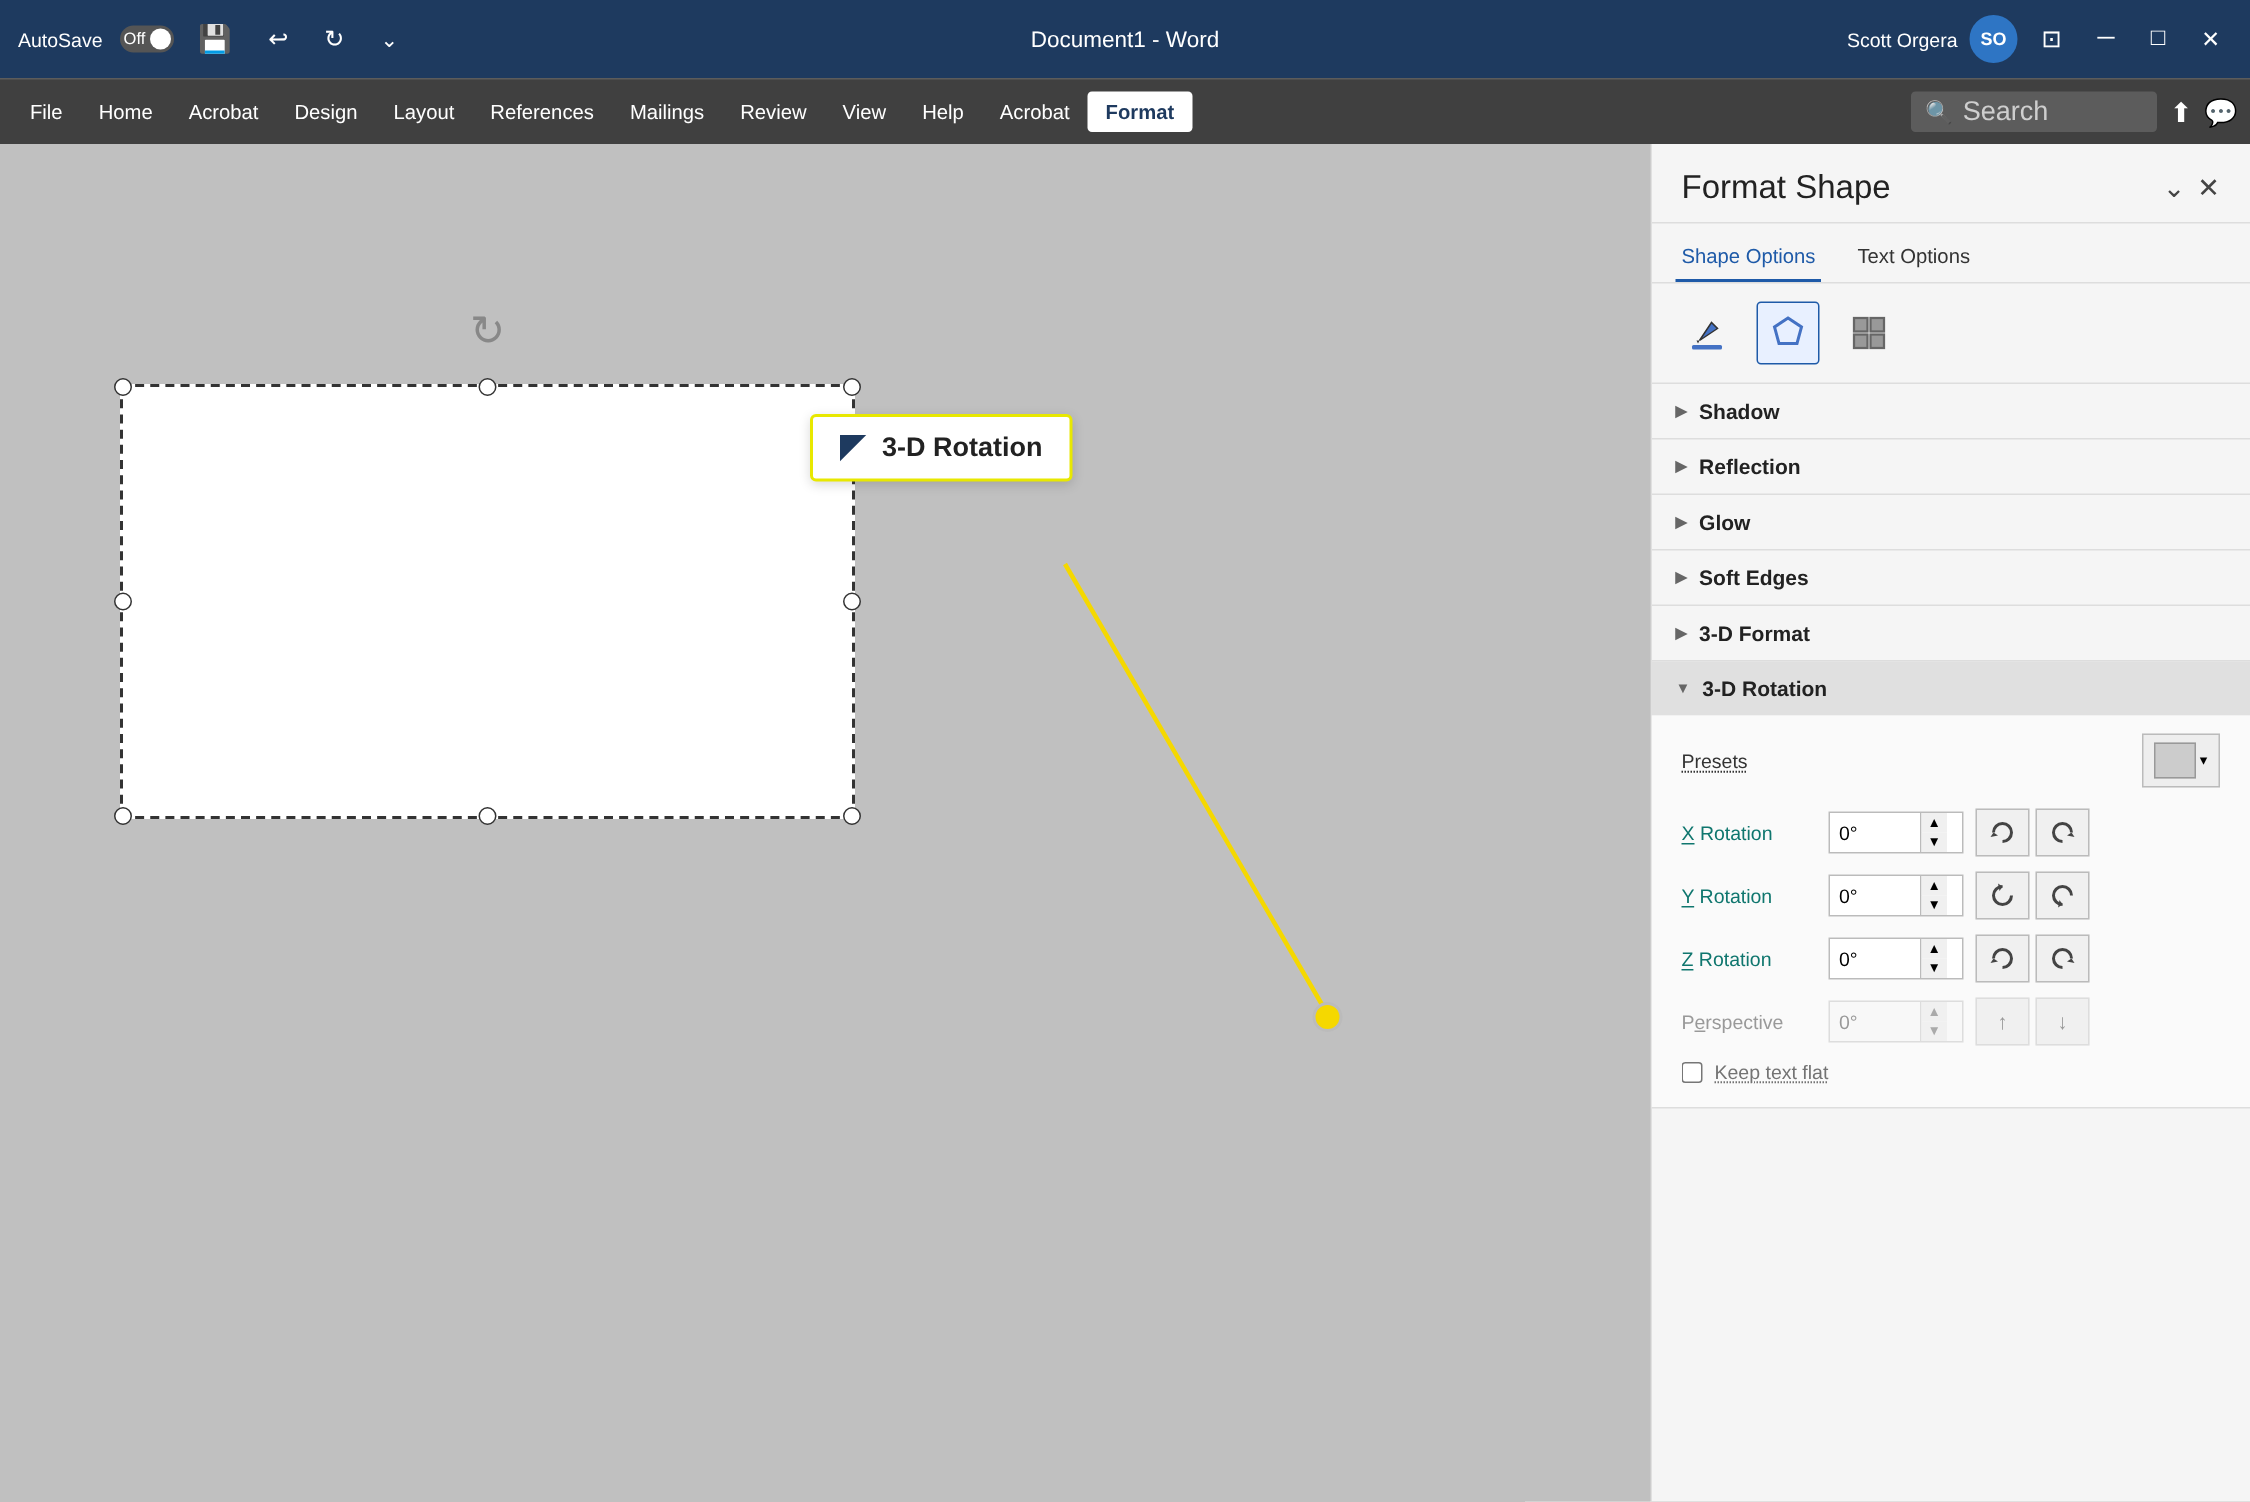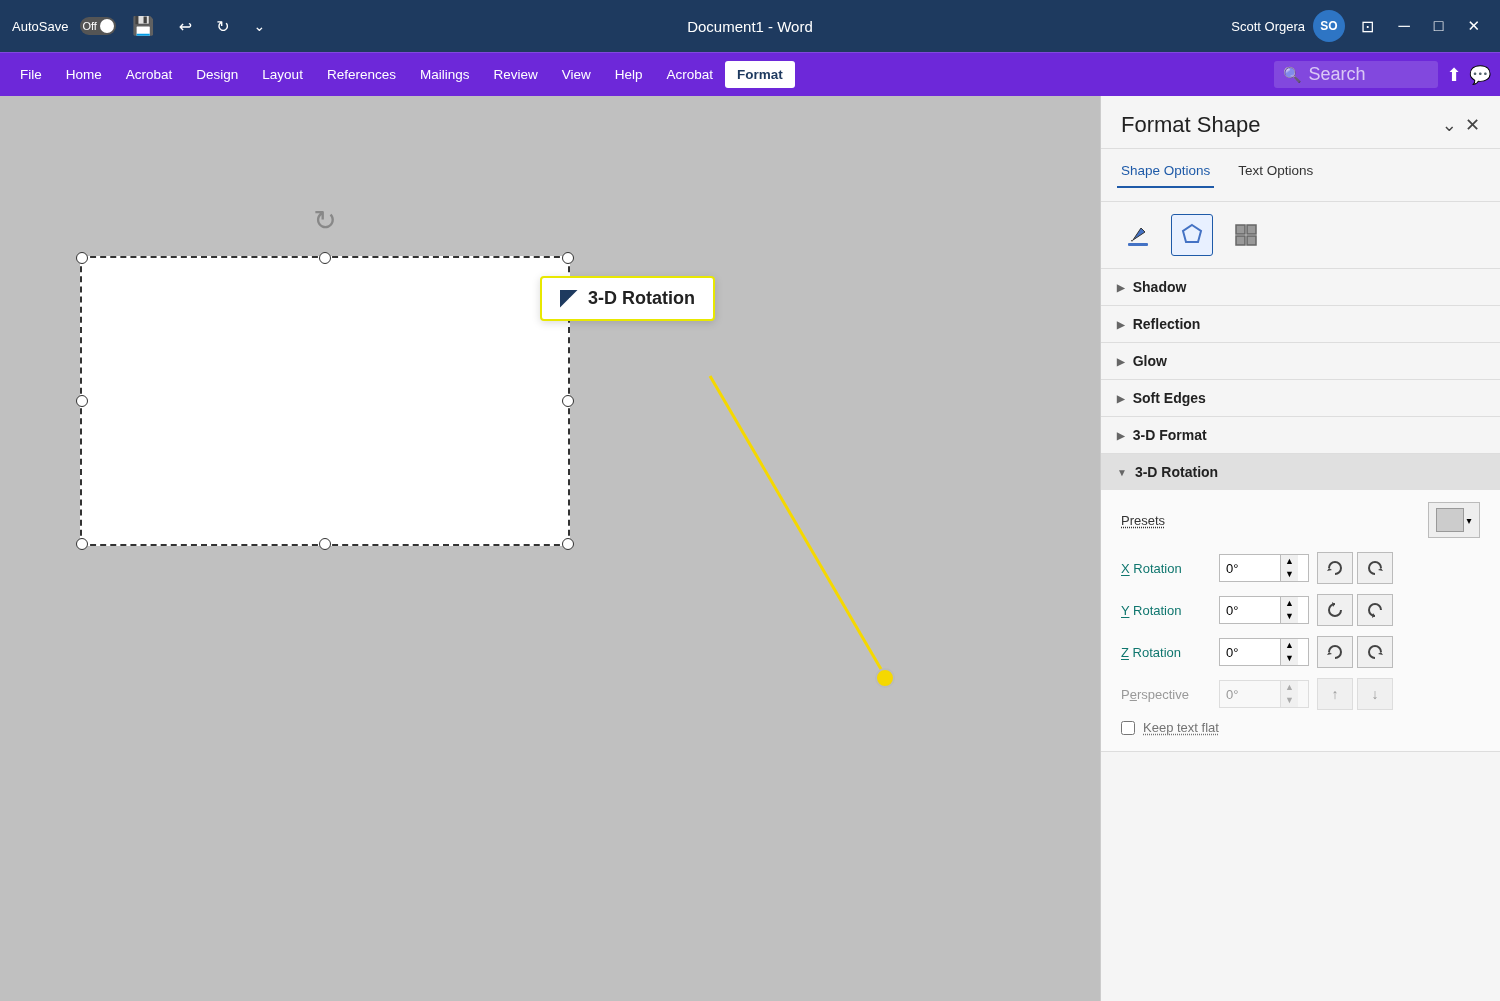--- a/index.html
+++ b/index.html
@@ -58,21 +58,21 @@
       display: flex; align-items: center; justify-content: center;
       font-size: 12px; font-weight: bold; color: white;
     }
     .win-btn {
       background: none; border: none; color: white;
       font-size: 16px; cursor: pointer; padding: 4px 8px;
     }
 
     
     .menu-bar {
-      background: #6d28d9;
+      background: #404040;
       height: 44px;
       display: flex;
       align-items: center;
       padding: 0 8px;
       border-top: 1px solid rgba(255,255,255,0.15);
     }
     .menu-item {
       color: white;
       font-size: 13.5px;
       padding: 6px 12px;
@@ -221,21 +221,21 @@
       font-size: 22px;
       font-weight: 400;
       color: #222;
     }
     .panel-close {
       font-size: 18px; cursor: pointer; color: #444;
       background: none; border: none;
     }
     .panel-tabs {
       display: flex;
-      padding: 8px 16px 13px;
+      padding: 8px 16px 0;
       border-bottom: 1px solid #ddd;
       gap: 20px;
     }
     .panel-tab {
       font-size: 13.5px;
       padding: 6px 4px 8px;
       cursor: pointer;
       color: #333;
       border-bottom: 2px solid transparent;
     }

